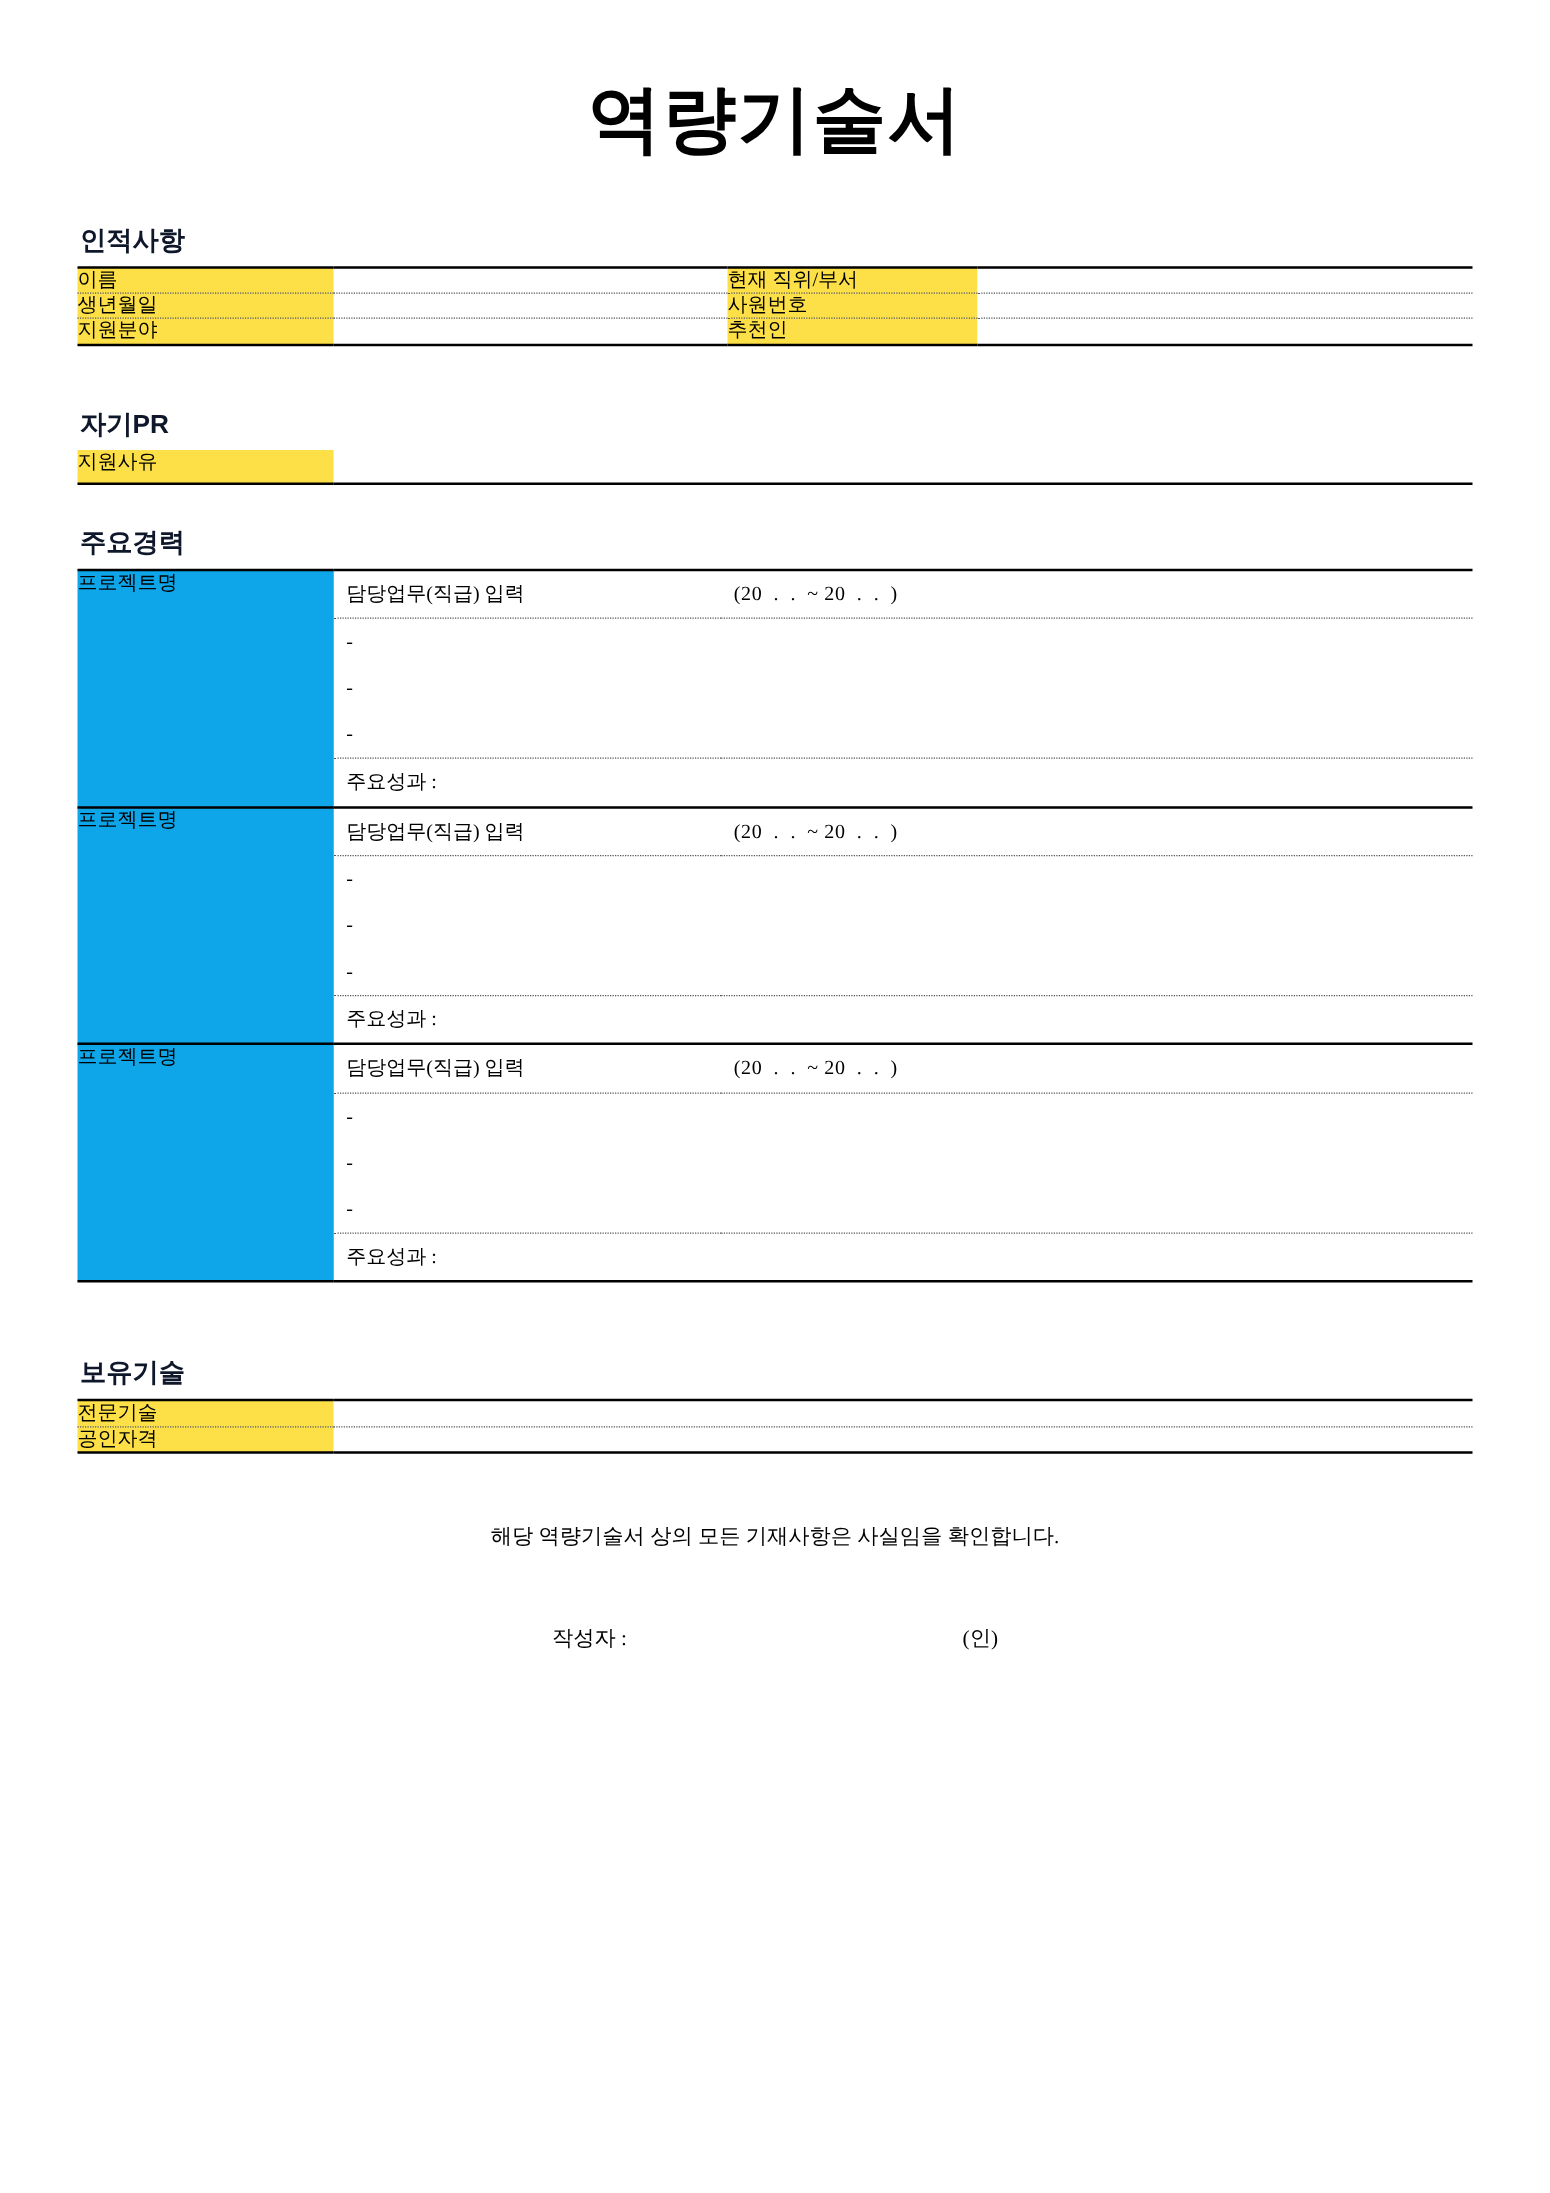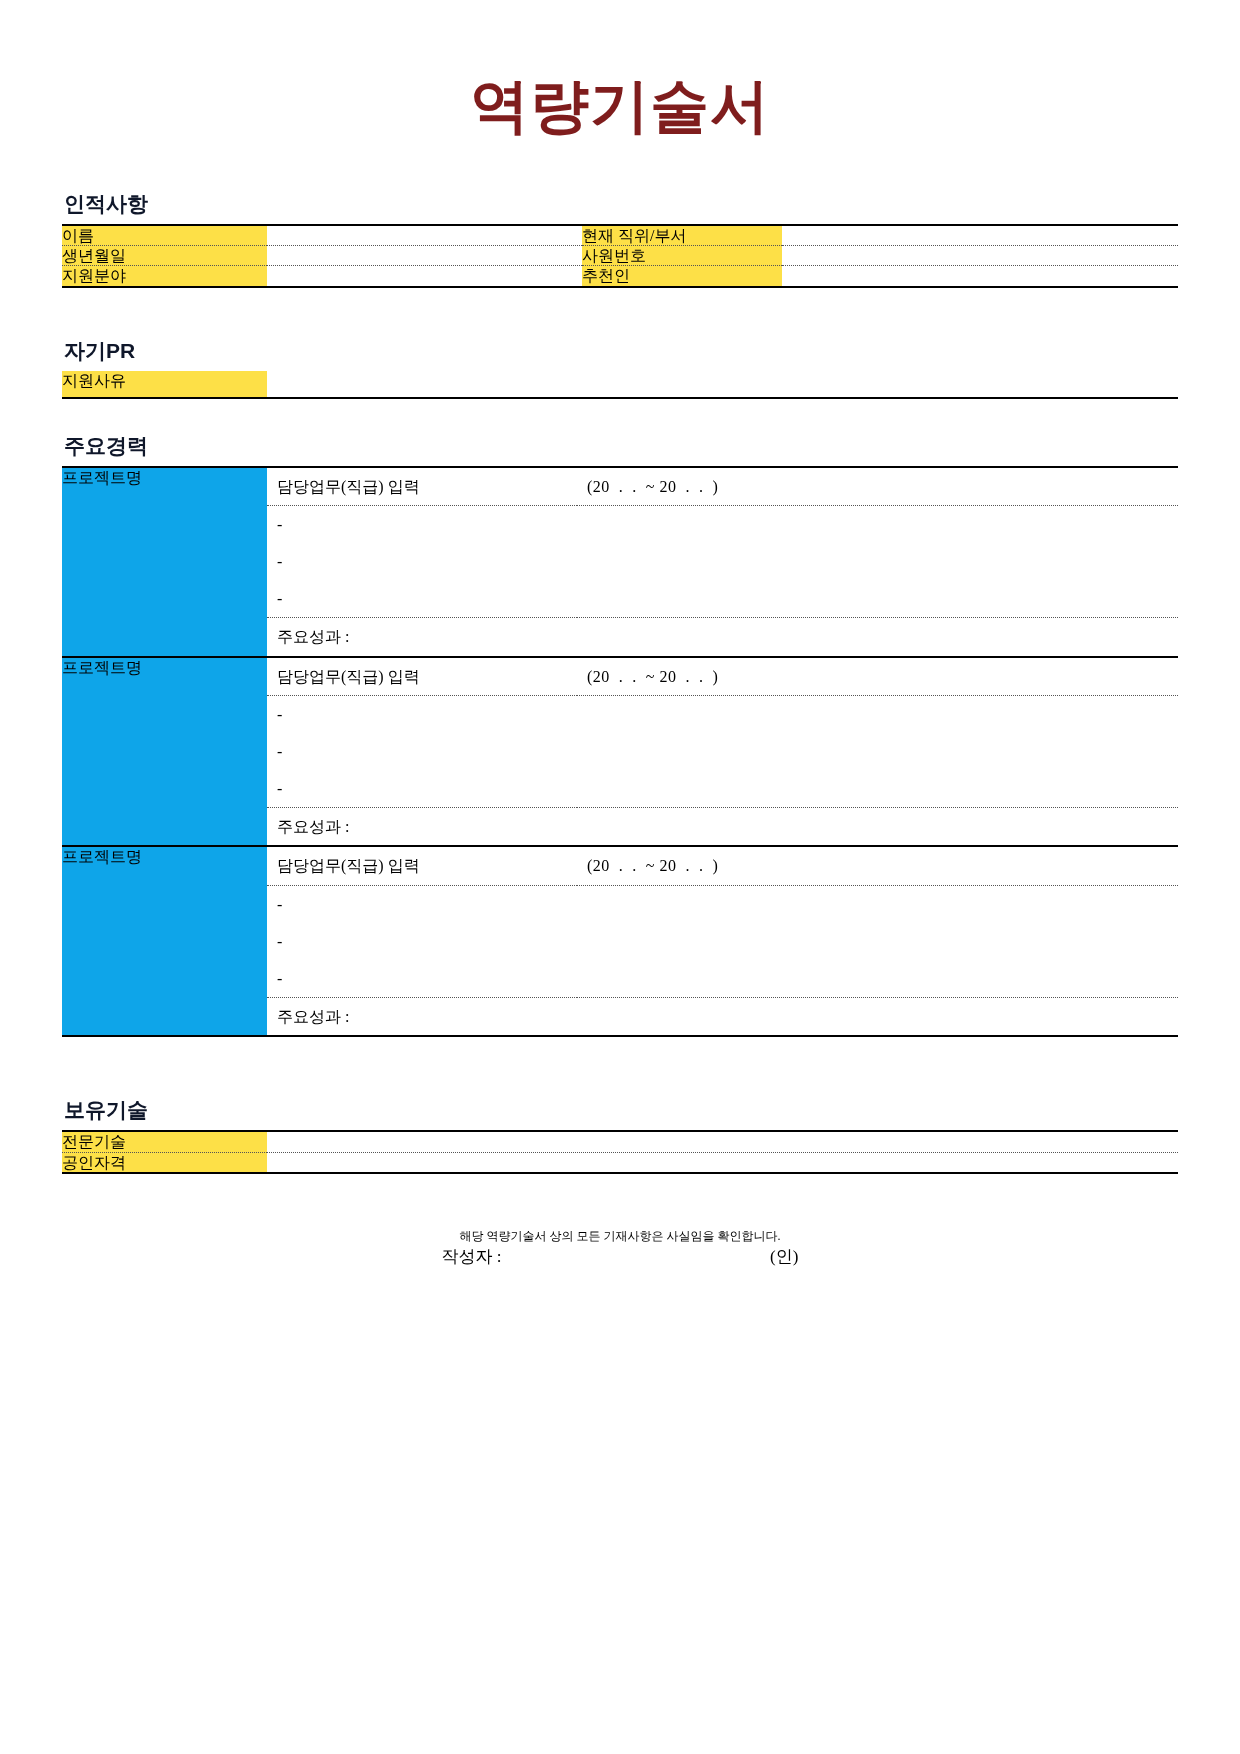--- a/index.html
+++ b/index.html
@@ -26,22 +26,22 @@
   
   .doc-title {
     text-align: center;
     font-family: "Liberation Sans", "DejaVu Sans", sans-serif;
     font-weight: bold;
     font-size: 59px;
     letter-spacing: 1px;
     line-height: 1;
     padding-top: 62px;
     padding-bottom: 0;
-    margin: 15px;
-    color: #7f1d1d;
+    margin: 4px;
+    color: #000000;
   }
 
   
   .section-title {
     font-family: "Liberation Sans", "DejaVu Sans", sans-serif;
     font-weight: bold;
     font-size: 21px;
     line-height: 1;
     margin: 0;
     padding: 0 0 10px 2px;
@@ -120,24 +120,25 @@
   .achv-row td { padding: 9px 0 9px 10px; }
 
   
   .h-intro { height: 100px; }
   .h-reason { height: 26px; }
 
   
   .footer {
     margin-top: 54px;
     text-align: center;
-    font-size: 12px;
+    font-size: 17px;
     line-height: 1.4;
   }
   .signature {
+    margin-top: 58px;
     text-align: center;
     font-size: 17px;
     position: relative;
   }
   .sig-inline { display: inline-block; }
   .sig-name { display: inline-block; width: 260px; }
 </style>
 </head>
 <body>
 

